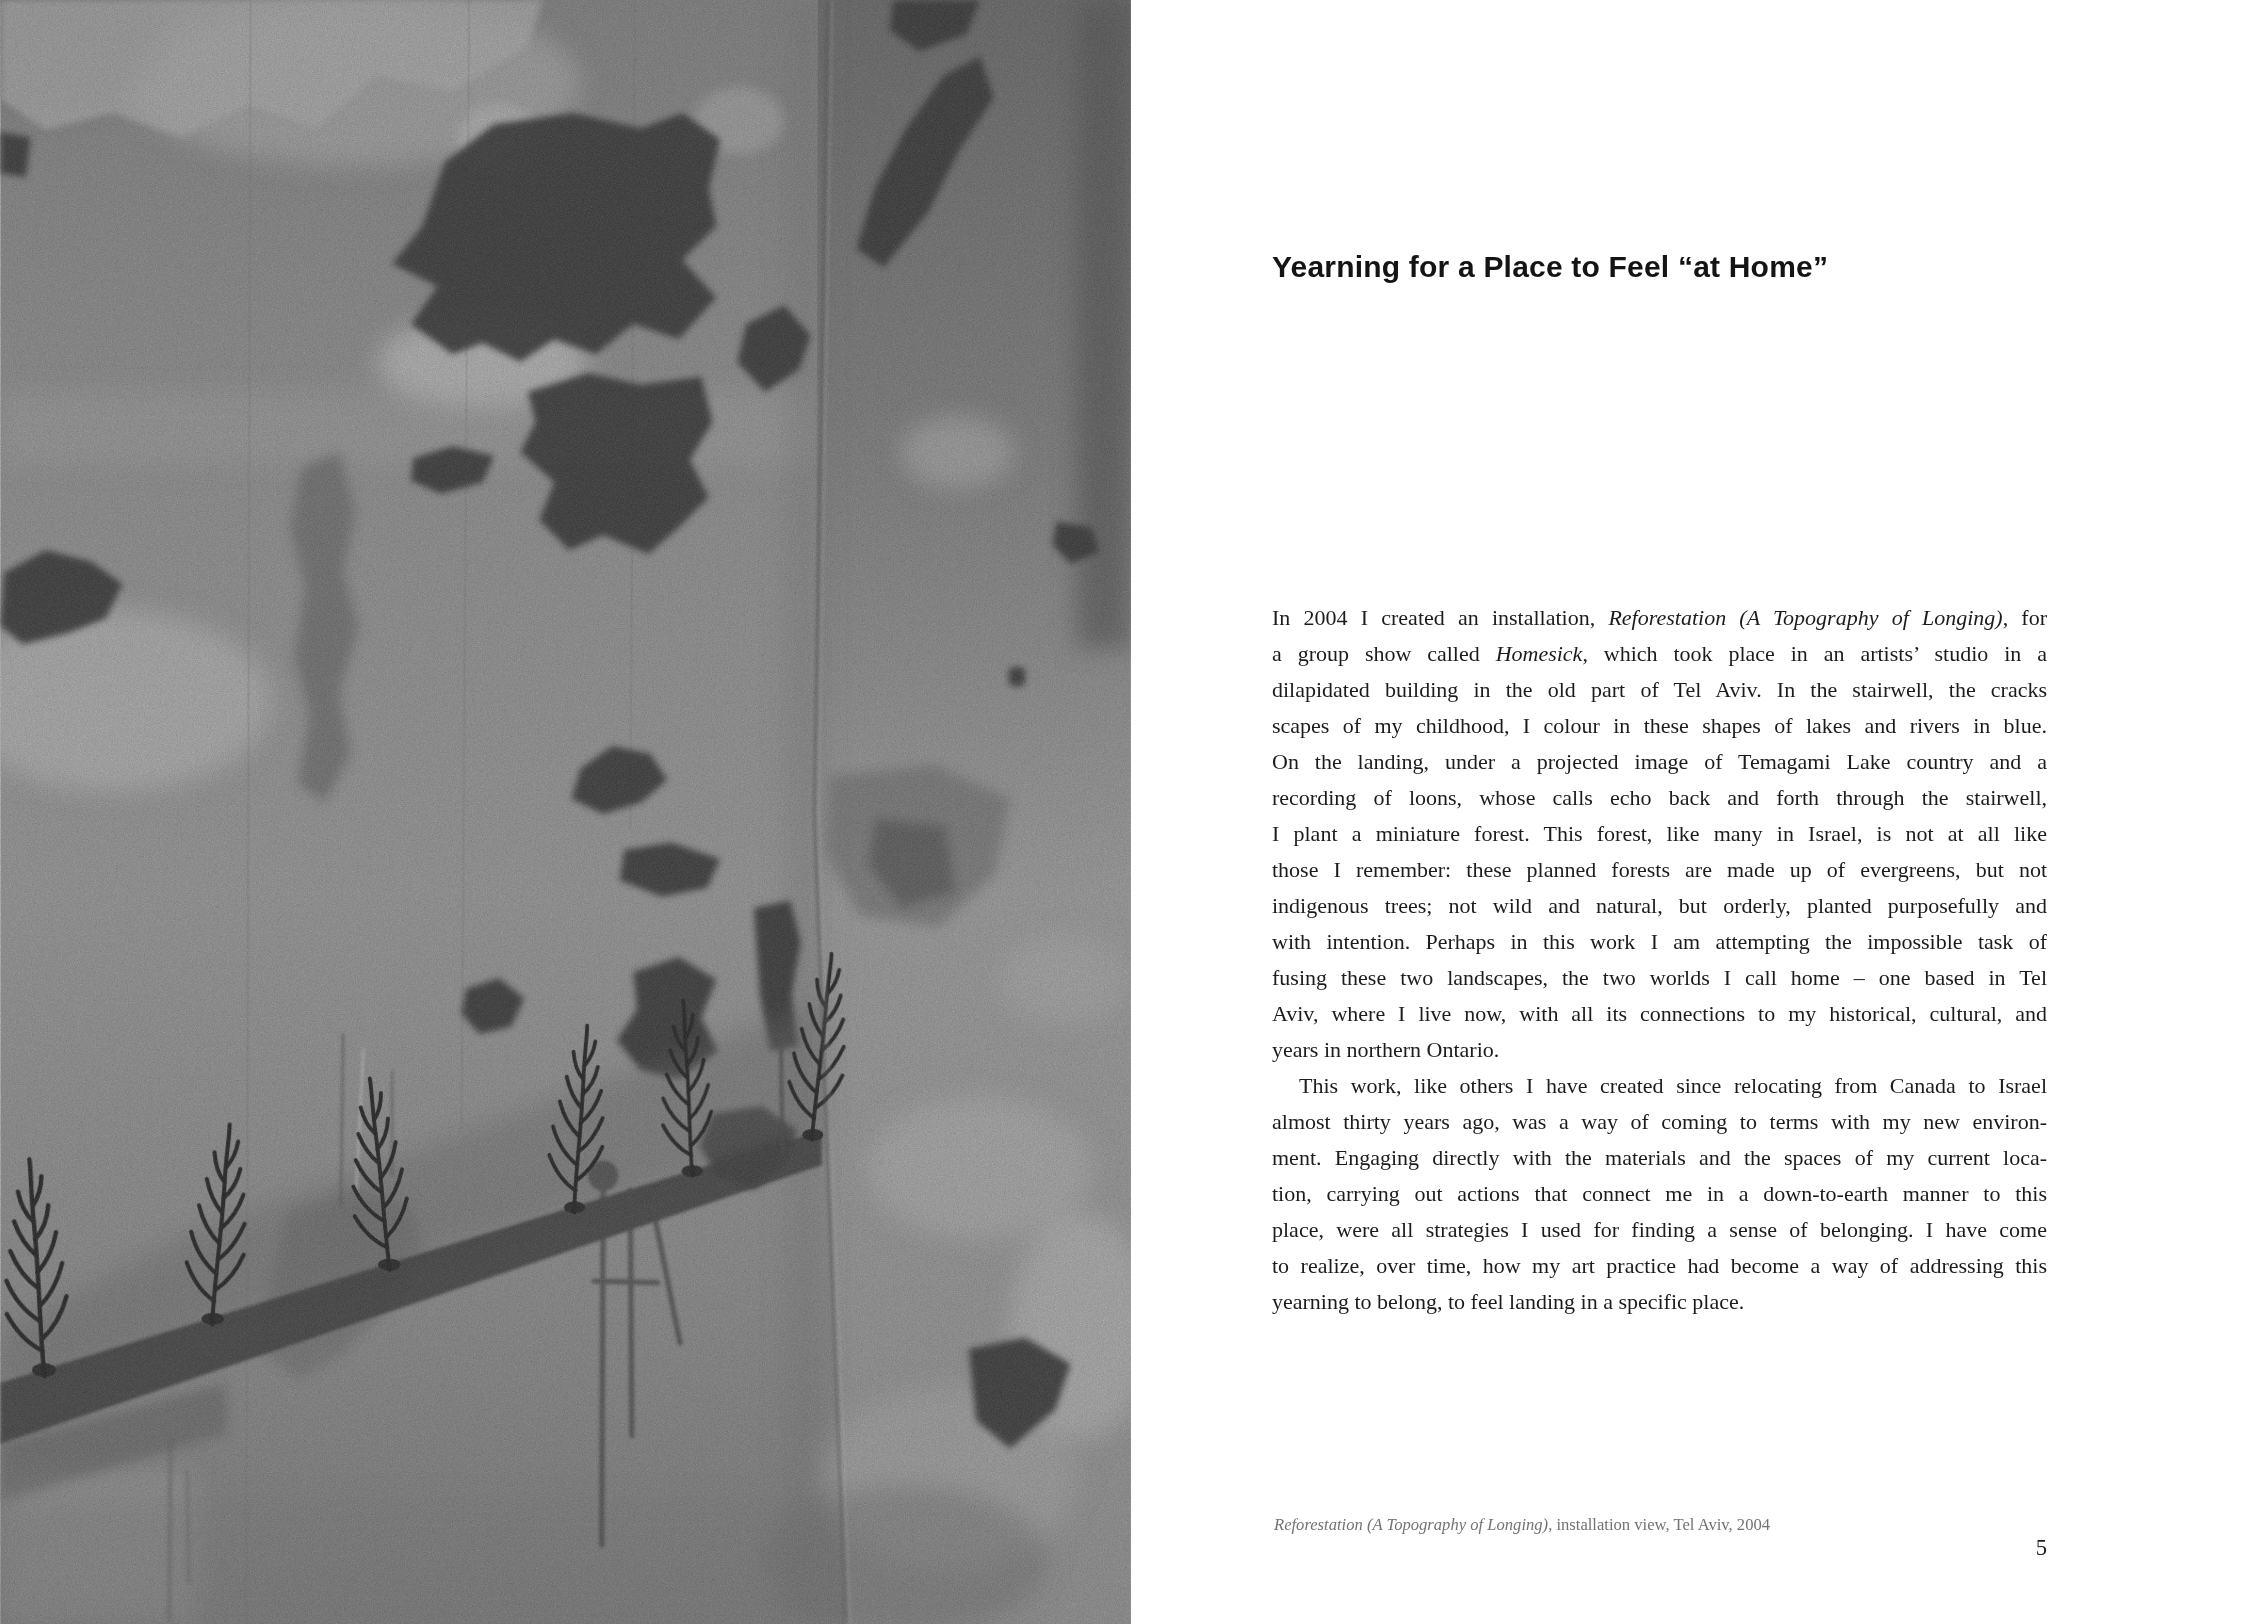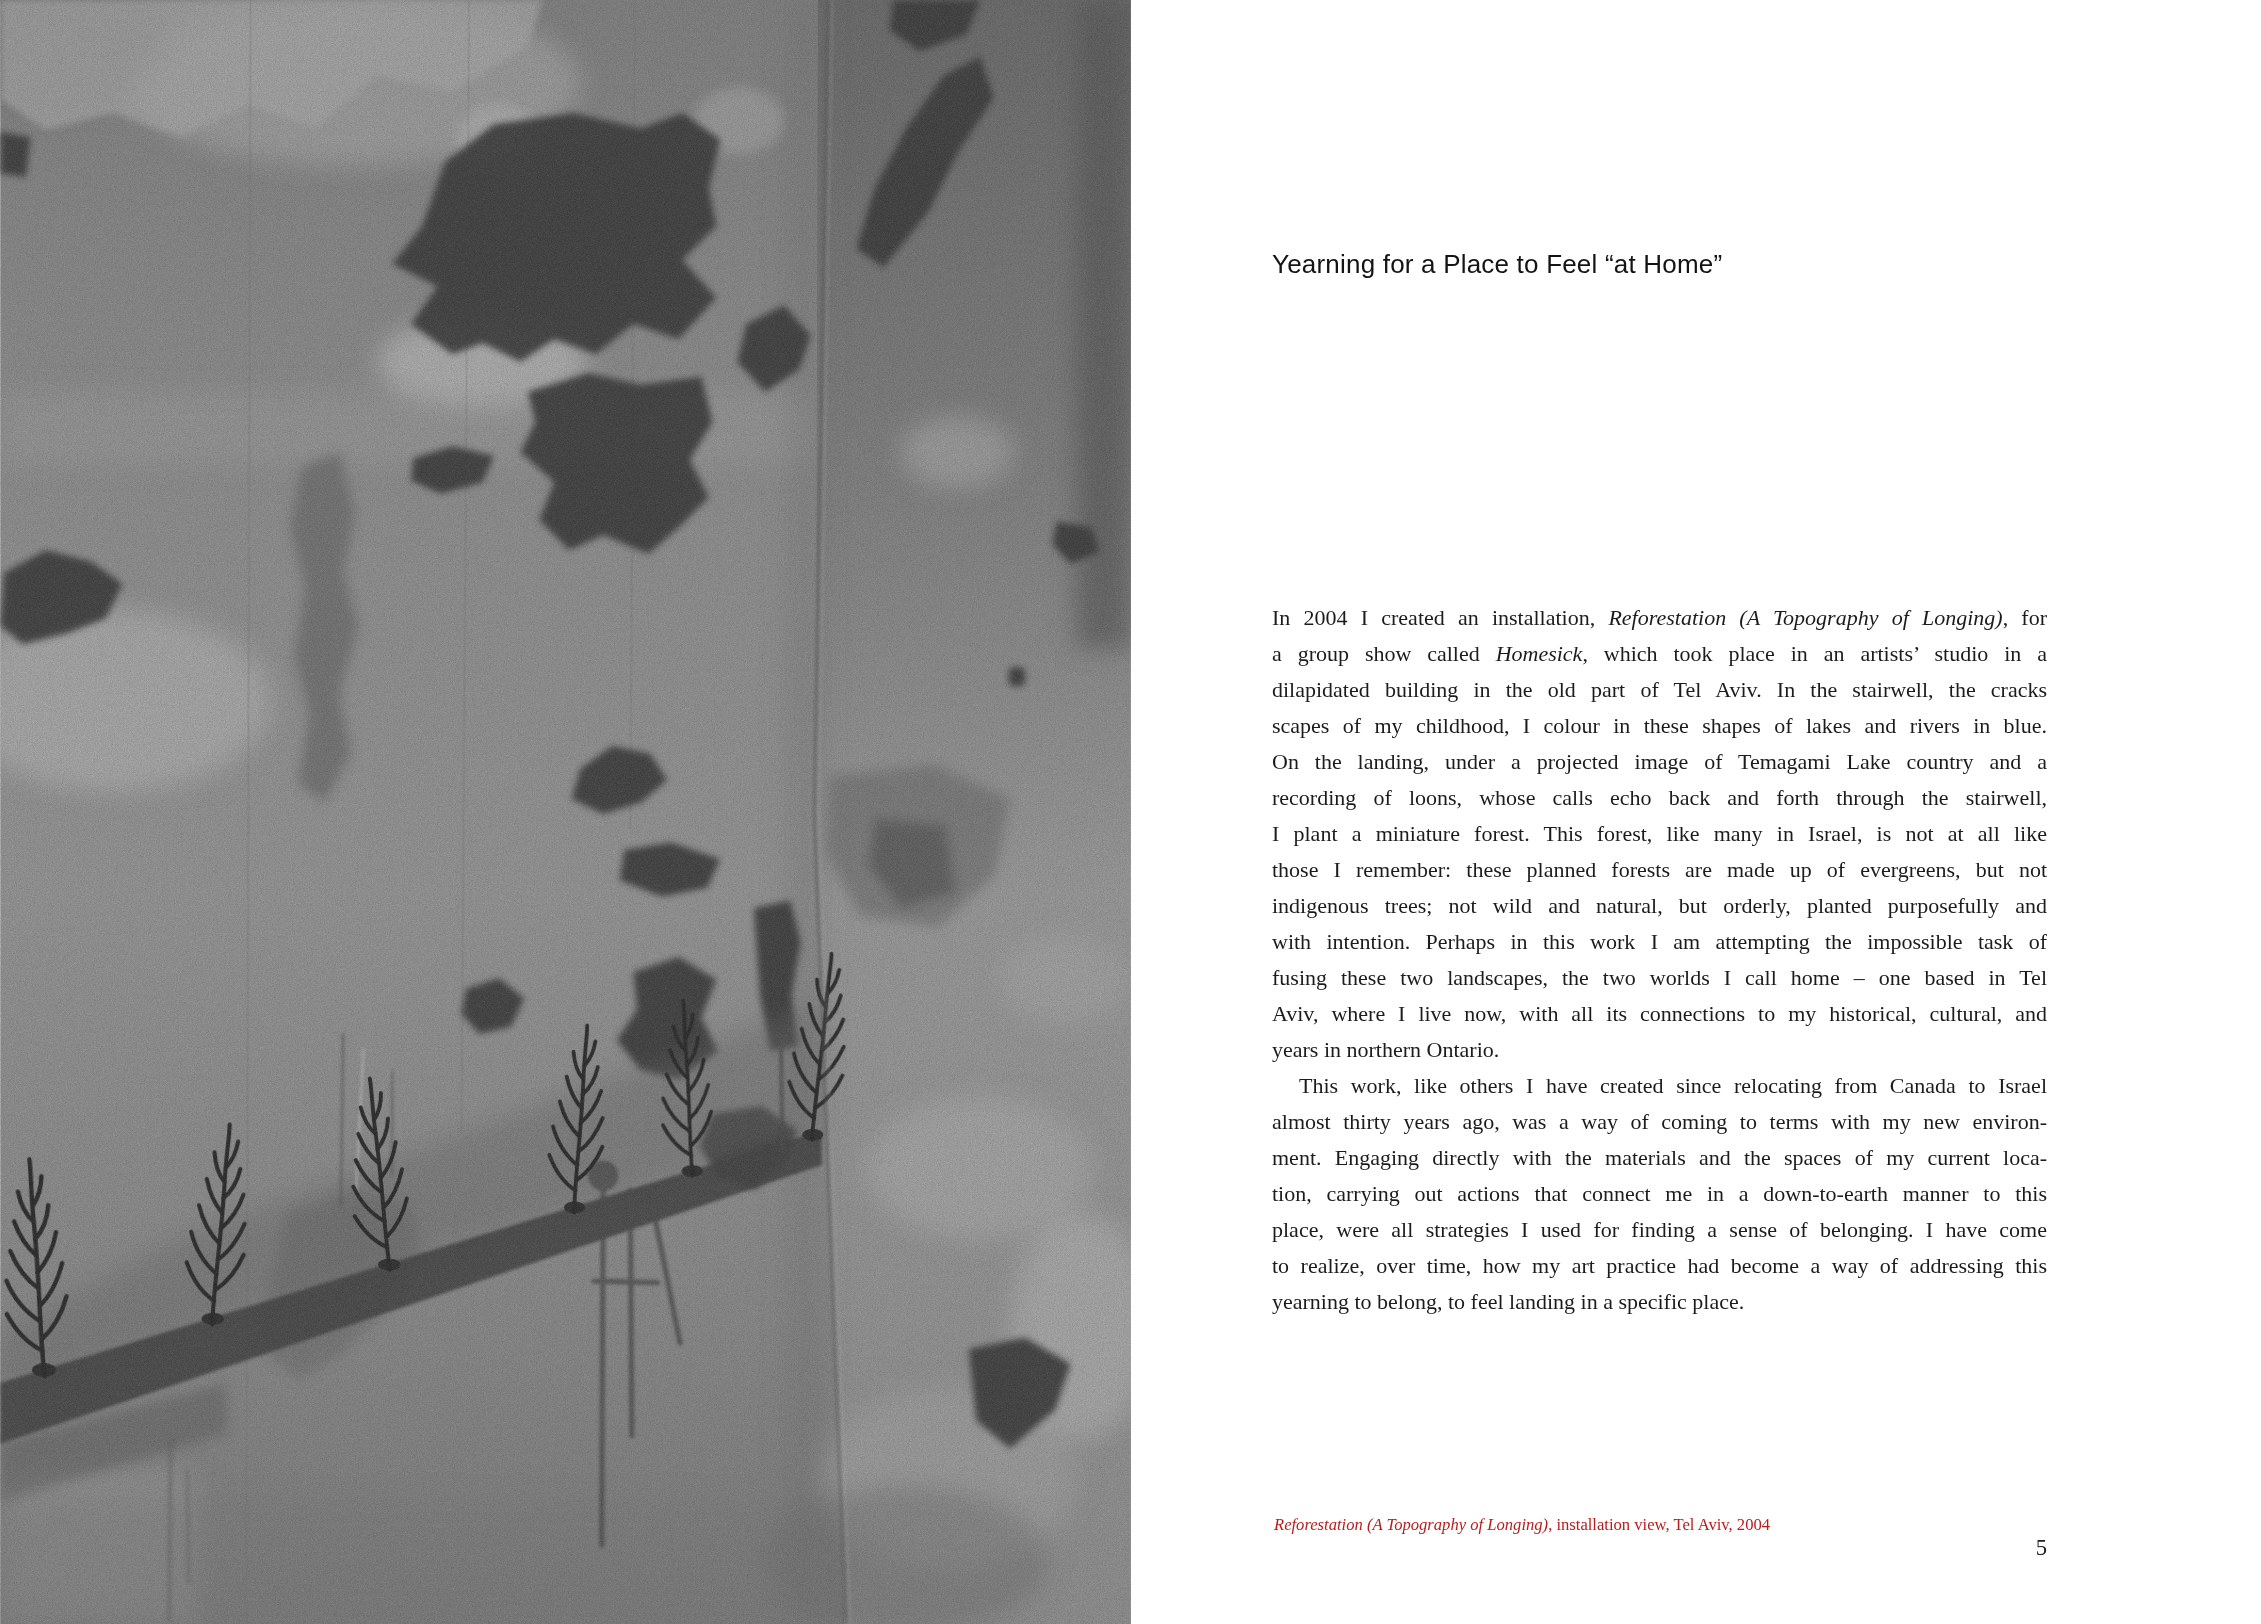--- a/index.html
+++ b/index.html
@@ -6,36 +6,36 @@
   .spread{position:relative;width:2261px;height:1624px;background:#ffffff;overflow:hidden;}
 
   
   .photo-wrap{position:absolute;left:0;top:0;width:1131px;height:1624px;overflow:hidden;}
   .photo-wrap svg{display:block;}
 
   
   .page-right{position:absolute;left:1131px;top:0;width:1131px;height:1624px;background:#ffffff;}
   .heading{
     position:absolute;left:141px;top:231px;width:829px;
-    font-family:"Liberation Sans",sans-serif;font-weight:normal;
-    font-size:26px;line-height:32px;letter-spacing:0.2px;color:#141414;
+    font-family:"Liberation Sans",sans-serif;font-weight:bold;
+    font-size:30px;line-height:32px;letter-spacing:0.2px;color:#141414;
   }
   .body-text{
     position:absolute;left:141px;top:589px;width:775px;
     font-family:"Liberation Serif",serif;font-size:22px;line-height:36px;
     color:#1c1c1c;
     margin-top:11px;
   }
   .bodyline{text-align:justify;text-align-last:justify;height:36px;overflow:hidden;}
   .bodyline.last{text-align-last:left;}
   .bodyline.indent{text-indent:27px;}
   .it{font-style:italic;}
   .caption{
     position:absolute;left:143px;top:1514px;width:829px;
-    font-family:"Liberation Serif",serif;font-size:16.6px;line-height:21px;color:#b91c1c;
+    font-family:"Liberation Serif",serif;font-size:16.6px;line-height:21px;color:#737373;
   }
   .caption .it{font-style:italic;}
   .pagenum{
     position:absolute;left:141px;top:1535px;width:775px;text-align:right;
     font-family:"Liberation Serif",serif;font-size:22.6px;color:#1c1c1c;
   }
 </style>
 </head>
 <body>
 

